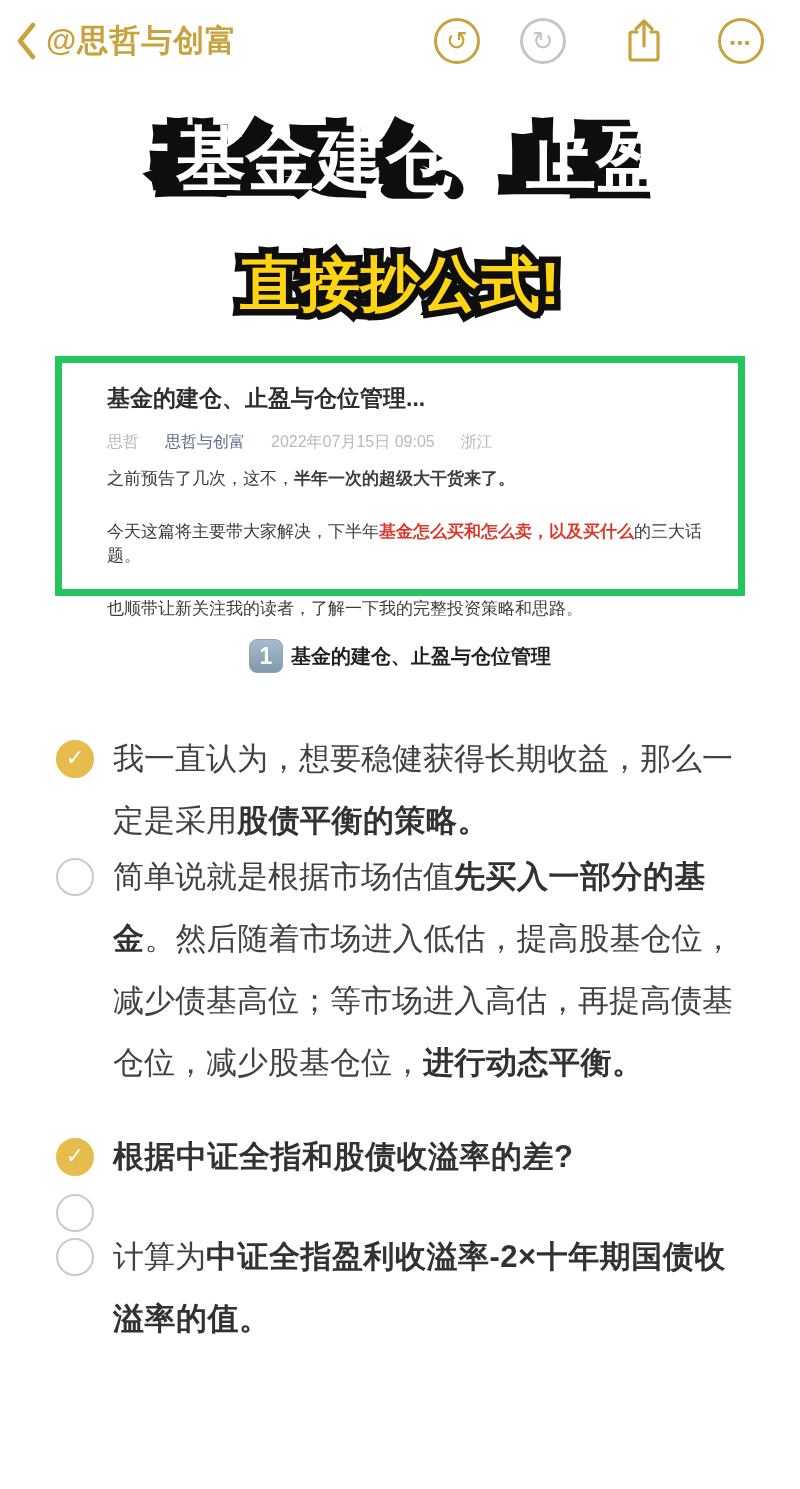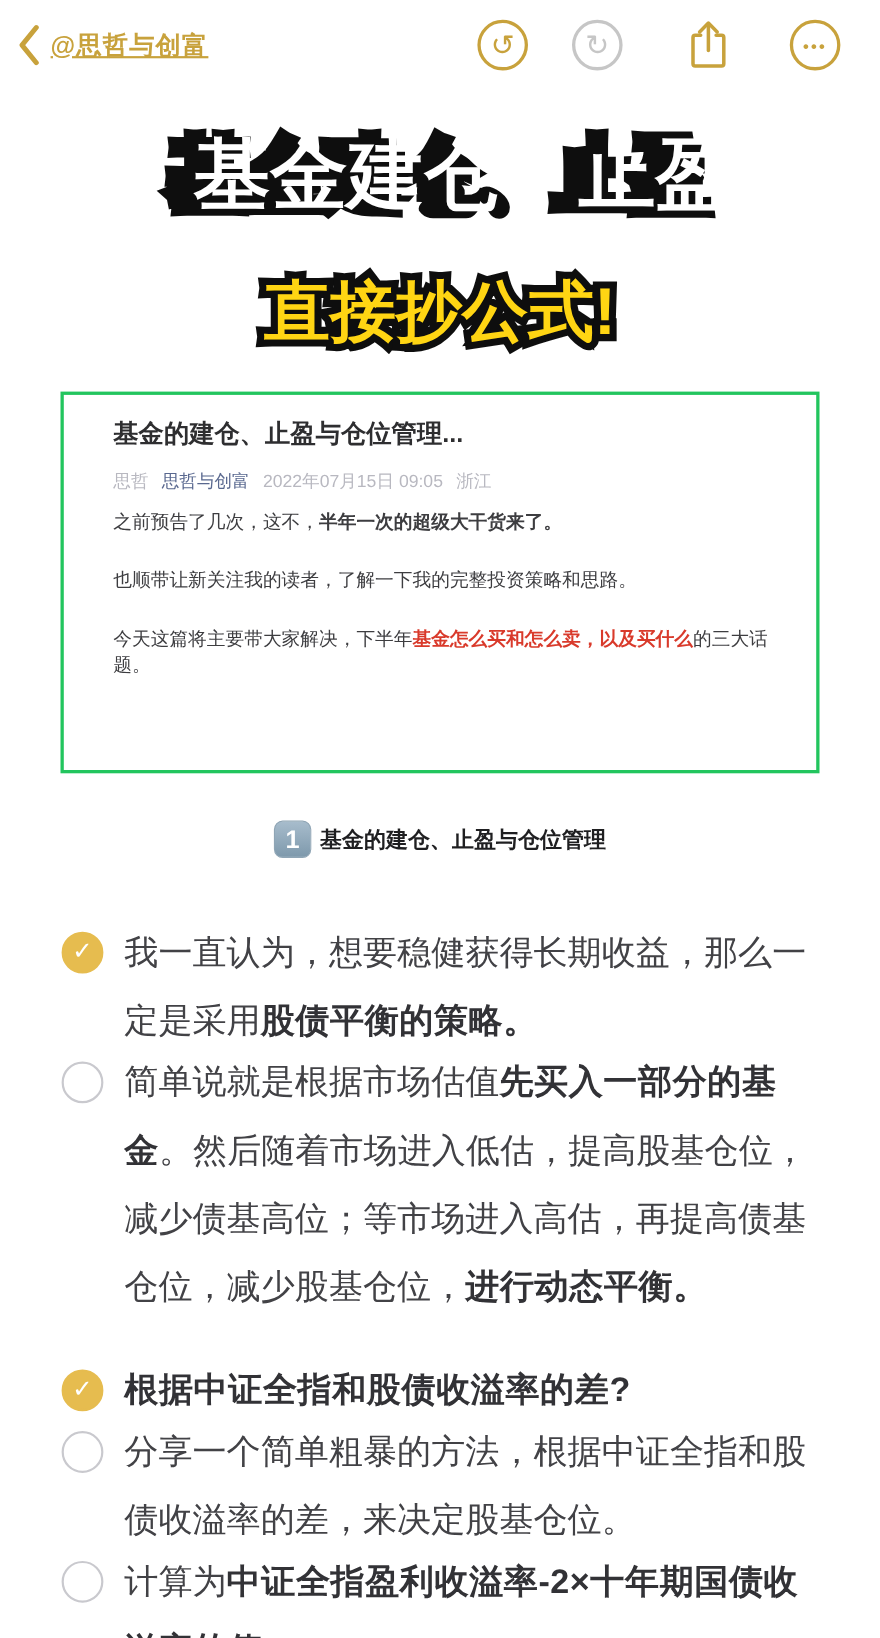--- a/index.html
+++ b/index.html
@@ -7,21 +7,21 @@
     width:800px;height:1489px;overflow:hidden;background:#ffffff;
     font-family:"Liberation Sans","DejaVu Sans",sans-serif;
     position:relative;
   }
   
   .toolbar{
     height:82px;display:flex;align-items:center;justify-content:space-between;
     padding:0 36px 0 16px;box-sizing:border-box;
   }
   .back{display:flex;align-items:center;gap:8px;color:#C8A23C;cursor:pointer;}
-  .back-label{font-size:23px;font-weight:700;letter-spacing:1px;text-decoration:underline;}
+  .back-label{font-size:31px;font-weight:700;letter-spacing:1px;}
   .tb-icons{display:flex;align-items:center;}
   .icn{
     width:46px;height:46px;border-radius:50%;border:3px solid #C8A23C;color:#C8A23C;
     display:flex;align-items:center;justify-content:center;box-sizing:border-box;
     font-size:26px;line-height:1;cursor:pointer;
   }
   .icn.undo{margin-right:40px;}
   .icn.redo{border-color:#C6C6C6;color:#C6C6C6;margin-right:56px;}
   .icn.share{border:none;border-radius:0;margin-right:52px;width:44px;height:50px;}
   .icn.more{font-size:15px;letter-spacing:2px;font-weight:700;padding-top:2px;}
@@ -32,26 +32,26 @@
   .hl2{font-size:60px;line-height:112px;}
   .hero-line .stroke{
     position:absolute;left:0;right:0;top:0;
     -webkit-text-stroke:13px #0E0E0E;color:#0E0E0E;z-index:0;
   }
   .hero-line .fill{position:relative;z-index:1;}
   .hl1 .fill{color:#ffffff;}
   .hl2 .fill{color:#FFD513;}
   
   .card{
-    width:690px;margin:16px 0 0 55px;height:347px;box-sizing:border-box;
-    border:3px solid #22c55e;background:#ffffff;
+    width:690px;margin:16px 0 0 55px;height:240px;box-sizing:border-box;
+    border:7px solid #22c55e;background:#ffffff;
     padding:18px 26px 0 45px;
   }
   .card-title{font-size:23px;font-weight:600;color:#2E2E30;margin:2px 0 0;}
-  .byline{margin-top:18px;display:flex;align-items:baseline;gap:12px;font-size:16px;color:#B8B8C0;}
+  .byline{margin-top:18px;display:flex;align-items:baseline;gap:26px;font-size:16px;color:#B8B8C0;}
   .byline .account{color:#59688F;font-weight:400;}
   .card-p{font-size:17px;line-height:24px;color:#3D3D40;margin-top:14px;letter-spacing:0px;}
   .card-p + .card-p{margin-top:29px;}
   .b{font-weight:700;}
   .red{color:#D93A2B;}
   
   .section-header{
     margin-top:38px;height:44px;display:flex;align-items:center;justify-content:center;gap:8px;
   }
   .badge{
@@ -118,22 +118,22 @@
 
 <div class="card">
   <div class="card-title">基金的建仓、止盈与仓位管理...</div>
   <div class="byline">
     <span>思哲</span>
     <span class="account">思哲与创富</span>
     <span>2022年07月15日 09:05</span>
     <span>浙江</span>
   </div>
   <p class="card-p"><span>之前预告了几次，这不，</span><span class="b">半年一次的超级大干货来了。</span></p>
+  <p class="card-p"><span>今天这篇将主要带大家解决，下半年</span><span class="b red">基金怎么买和怎么卖，以及买什么</span><span>的三大话题。</span></p>
   <p class="card-p"><span>也顺带让新关注我的读者，了解一下我的完整投资策略和思路。</span></p>
-  <p class="card-p"><span>今天这篇将主要带大家解决，下半年</span><span class="b red">基金怎么买和怎么卖，以及买什么</span><span>的三大话题。</span></p>
 </div>
 
 <div class="section-header">
   <span class="badge">1</span>
   <span class="section-title">基金的建仓、止盈与仓位管理</span>
 </div>
 
 <div class="checklist">
 
   <div class="check-row on">
@@ -150,21 +150,20 @@
 
   <div class="check-row group-gap on">
     <span class="cbox">
         <span class="tick">✓</span>
       </span>
     <div class="ctext"><span class="b">根据中证全指和股债收溢率的差?</span></div>
   </div>
 
   <div class="check-row">
     <span class="cbox"></span>
-    <div class="ctext"><span>分享一个简单粗暴的方法，根据中证全指和股债收溢率的差，来决定股基仓位。</span></div>
   </div>
 
   <div class="check-row">
     <span class="cbox"></span>
     <div class="ctext"><span>计算为</span><span class="b">中证全指盈利收溢率-2×十年期国债收溢率的值。</span></div>
   </div>
 
 </div>
 
 </body></html>

